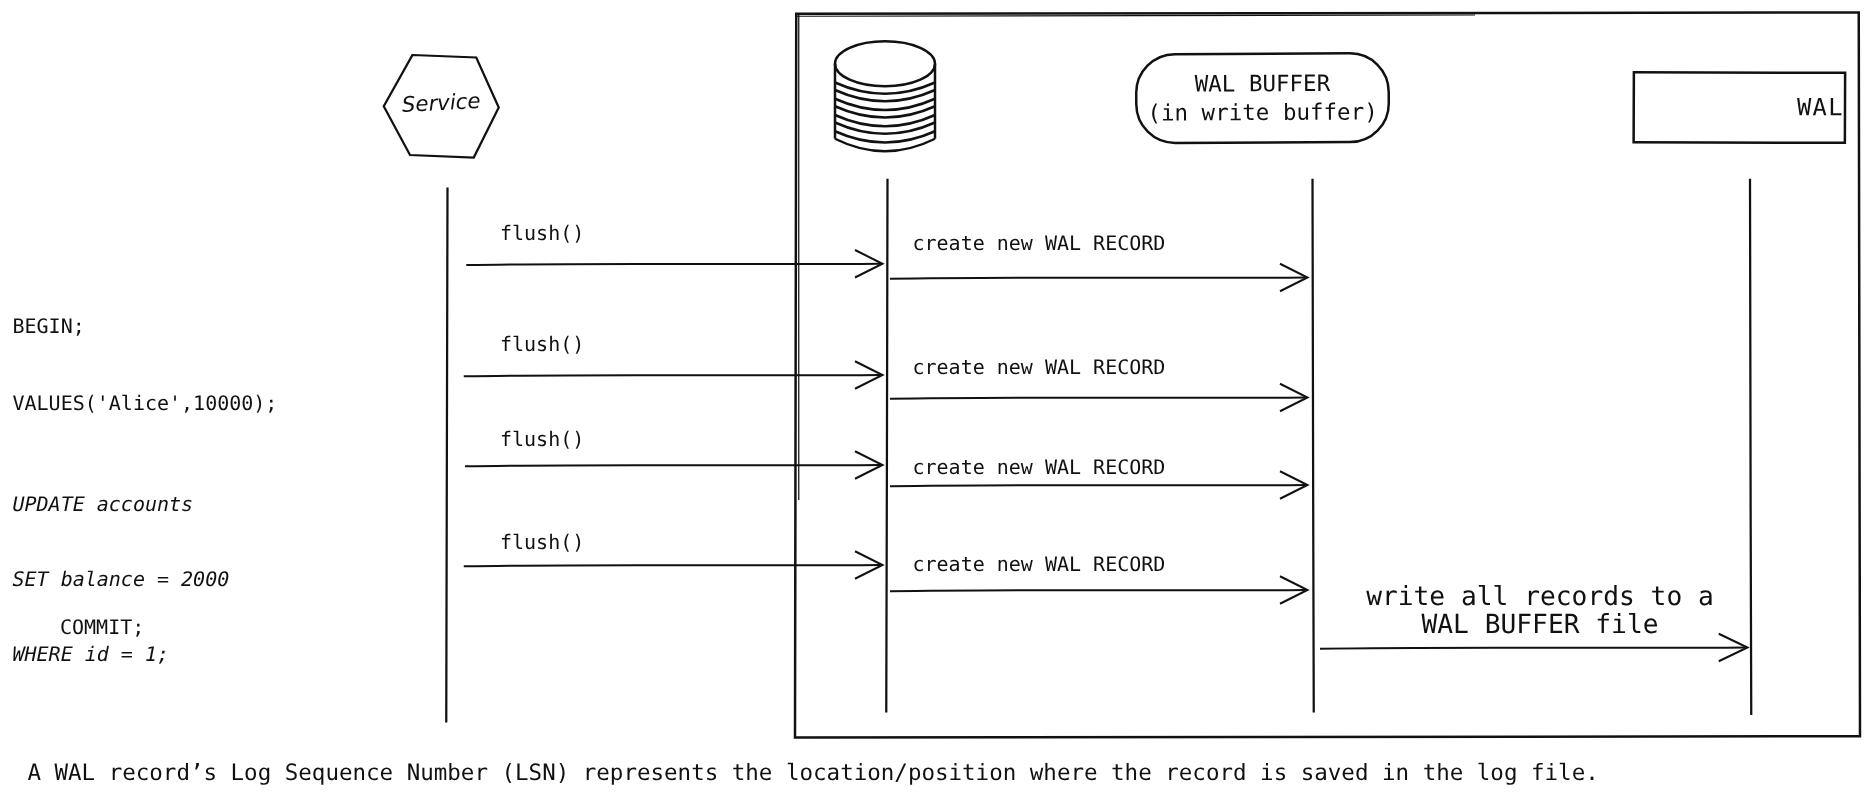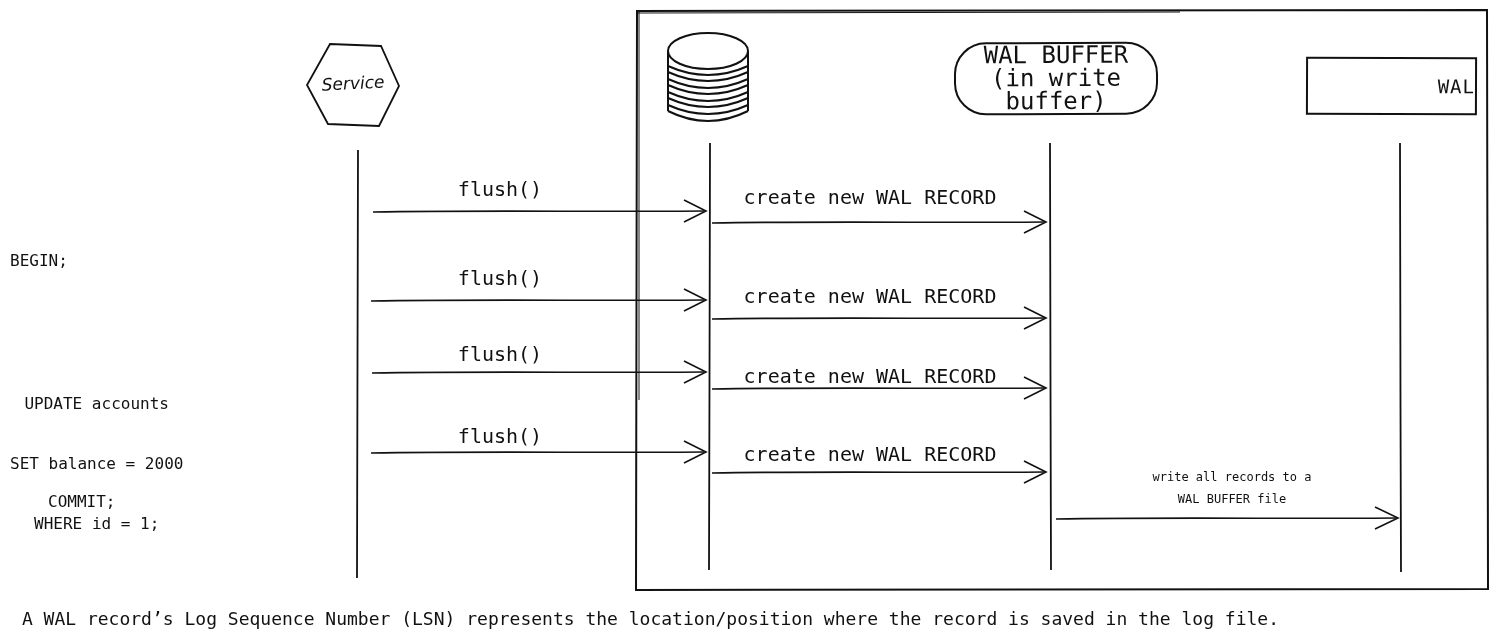--- a/index.html
+++ b/index.html
@@ -1,44 +1,44 @@
 <!DOCTYPE html>
 <html><head>
 <meta charset="utf-8">
 <style>
   html,body { margin:0; padding:0; background:#ffffff; }
   .canvas {
     position:relative; width:1499px; height:641px; background:#ffffff;
     color:#111111; font-family:"DejaVu Sans Mono", monospace; overflow:hidden;
   }
-  .abs { position:absolute;text-align:center; }
+  .abs { position:absolute; }
   svg.overlay { position:absolute; left:0; top:0; width:1499px; height:641px; pointer-events:none; }
   .ink { stroke:#111111; fill:none; }
 
   .sql { font-size:16px; line-height:20px; white-space:pre; }
   .sql-begin  { left:10px; top:211px; }
   .sql-insert { left:10px; top:273px; }
-  .sql-update { left:10px; top:354px; }
+  .sql-update { left:10px; top:354px;font-style:italic; }
   .sql-commit { left:10px; top:452px;margin-left:38px; }
 
-  .msg { font-size:20px; text-align:center; white-space:pre; }
+  .msg { font-size:16px; text-align:left; white-space:pre; }
   .flush-1 { left:400px; top:177px; width:200px; }
   .flush-2 { left:400px; top:266px; width:200px; }
   .flush-3 { left:400px; top:342px; width:200px; }
   .flush-4 { left:400px; top:424px; width:200px; }
   .create-1 { left:730px; top:185px; width:280px; }
   .create-2 { left:730px; top:284px; width:280px; }
   .create-3 { left:730px; top:364px; width:280px; }
   .create-4 { left:730px; top:442px; width:280px; }
 
-  .write-label { left:1082px; top:466px; width:300px; font-size:12px; line-height:22px; text-align:center; }
+  .write-label { left:1082px; top:466px; width:300px; font-size:21px; line-height:22px; text-align:center; }
 
   .box { border:2px solid #111111; background:#ffffff; display:flex; flex-direction:column;
          align-items:center; justify-content:center; text-align:center; }
-  .box-walbuffer { left:954px; top:42px; width:200px; height:69px; font-size:24px; line-height:23px; transform:rotate(-0.25deg);border-radius:32px; }
+  .box-walbuffer { left:908px; top:42px; width:200px; height:69px; font-size:18px; line-height:23px; transform:rotate(-0.25deg);border-radius:32px; }
   .box-wal { left:1306px; top:57px; width:167px; height:54px; font-size:19px; letter-spacing:1px; transform:rotate(0.2deg);align-items:flex-end; }
 
   .service-label { left:306px; top:73px; width:94px; text-align:center;
                    font-family:"DejaVu Sans", sans-serif; font-style:italic;
                    font-size:17px; transform:rotate(-3deg); }
 
   .caption { left:0; top:608px; width:1279px; text-align:right; font-size:18px; white-space:pre; }
 </style>
 </head>
 <body>
@@ -132,20 +132,21 @@
   </div>
 
   <div class="abs box box-wal">
     <div>WAL</div>
   </div>
 
   <div class="abs sql sql-begin">
     <div>BEGIN;</div>
   </div>
   <div class="abs sql sql-insert">
+    <div>VALUES('Alice',10000);</div>
   </div>
   <div class="abs sql sql-update">
     <div>UPDATE accounts</div>
     <div>SET balance = 2000</div>
     <div>WHERE id = 1;</div>
   </div>
   <div class="abs sql sql-commit">
     <div>COMMIT;</div>
   </div>
 

